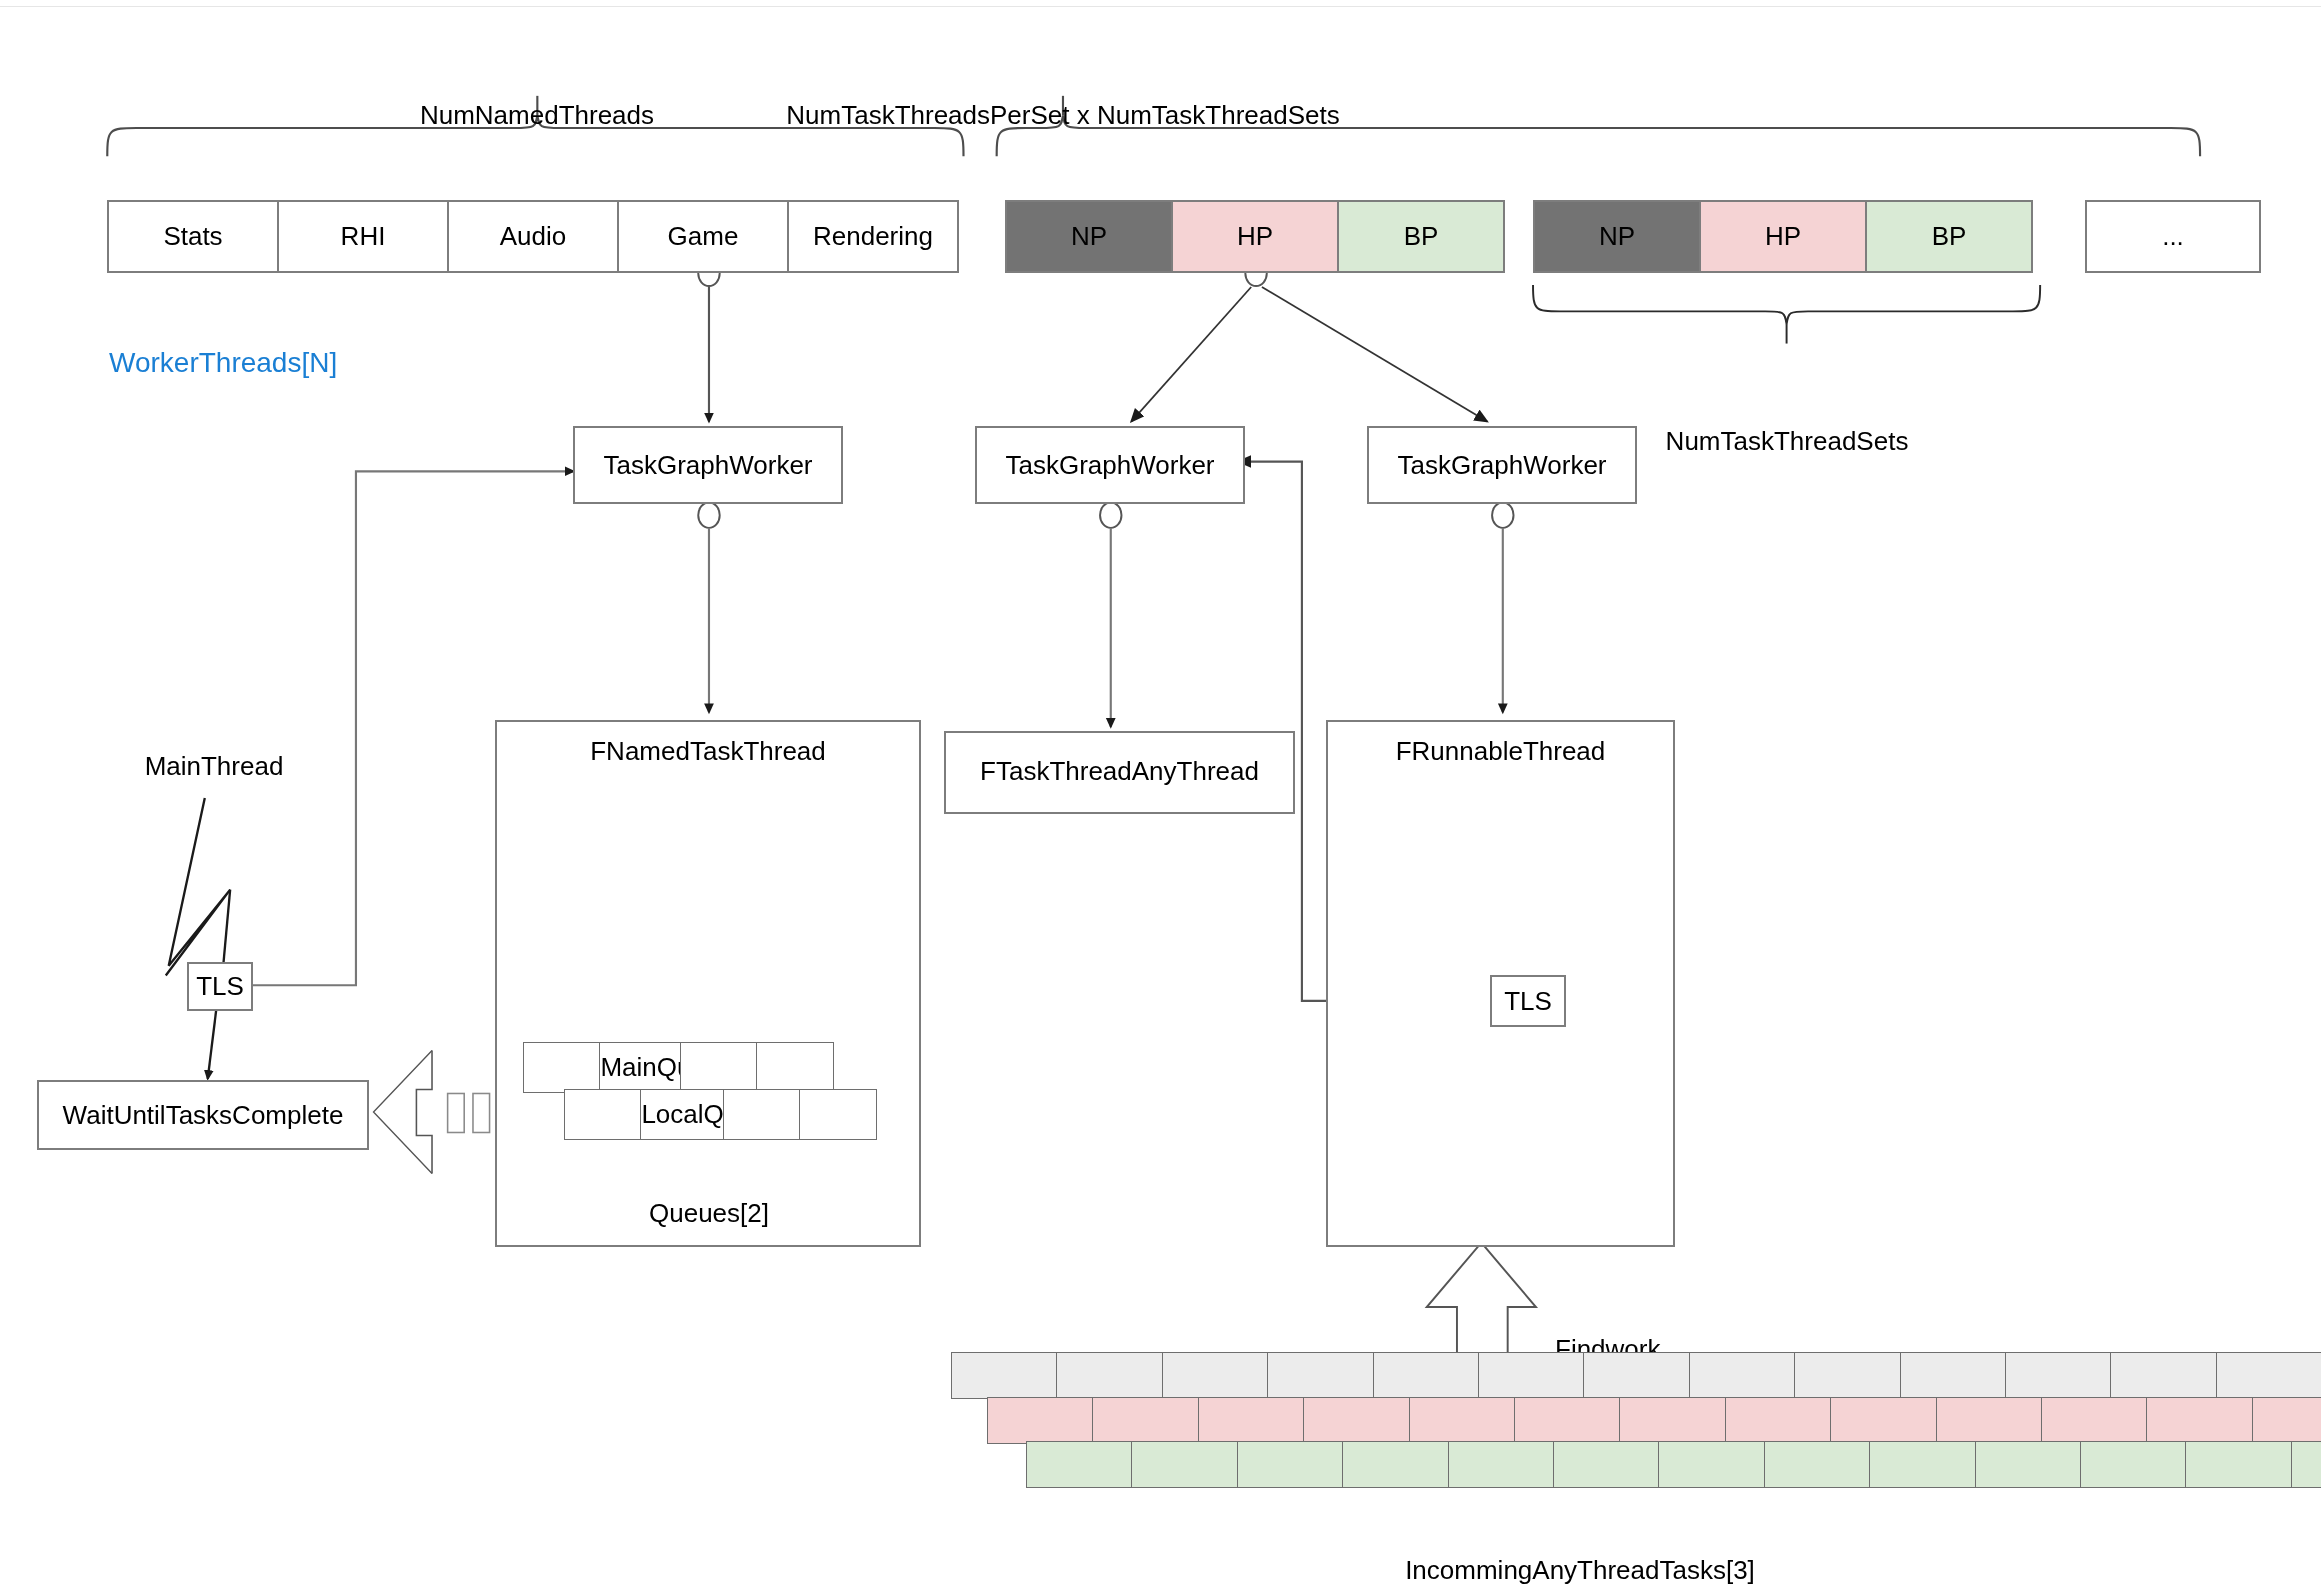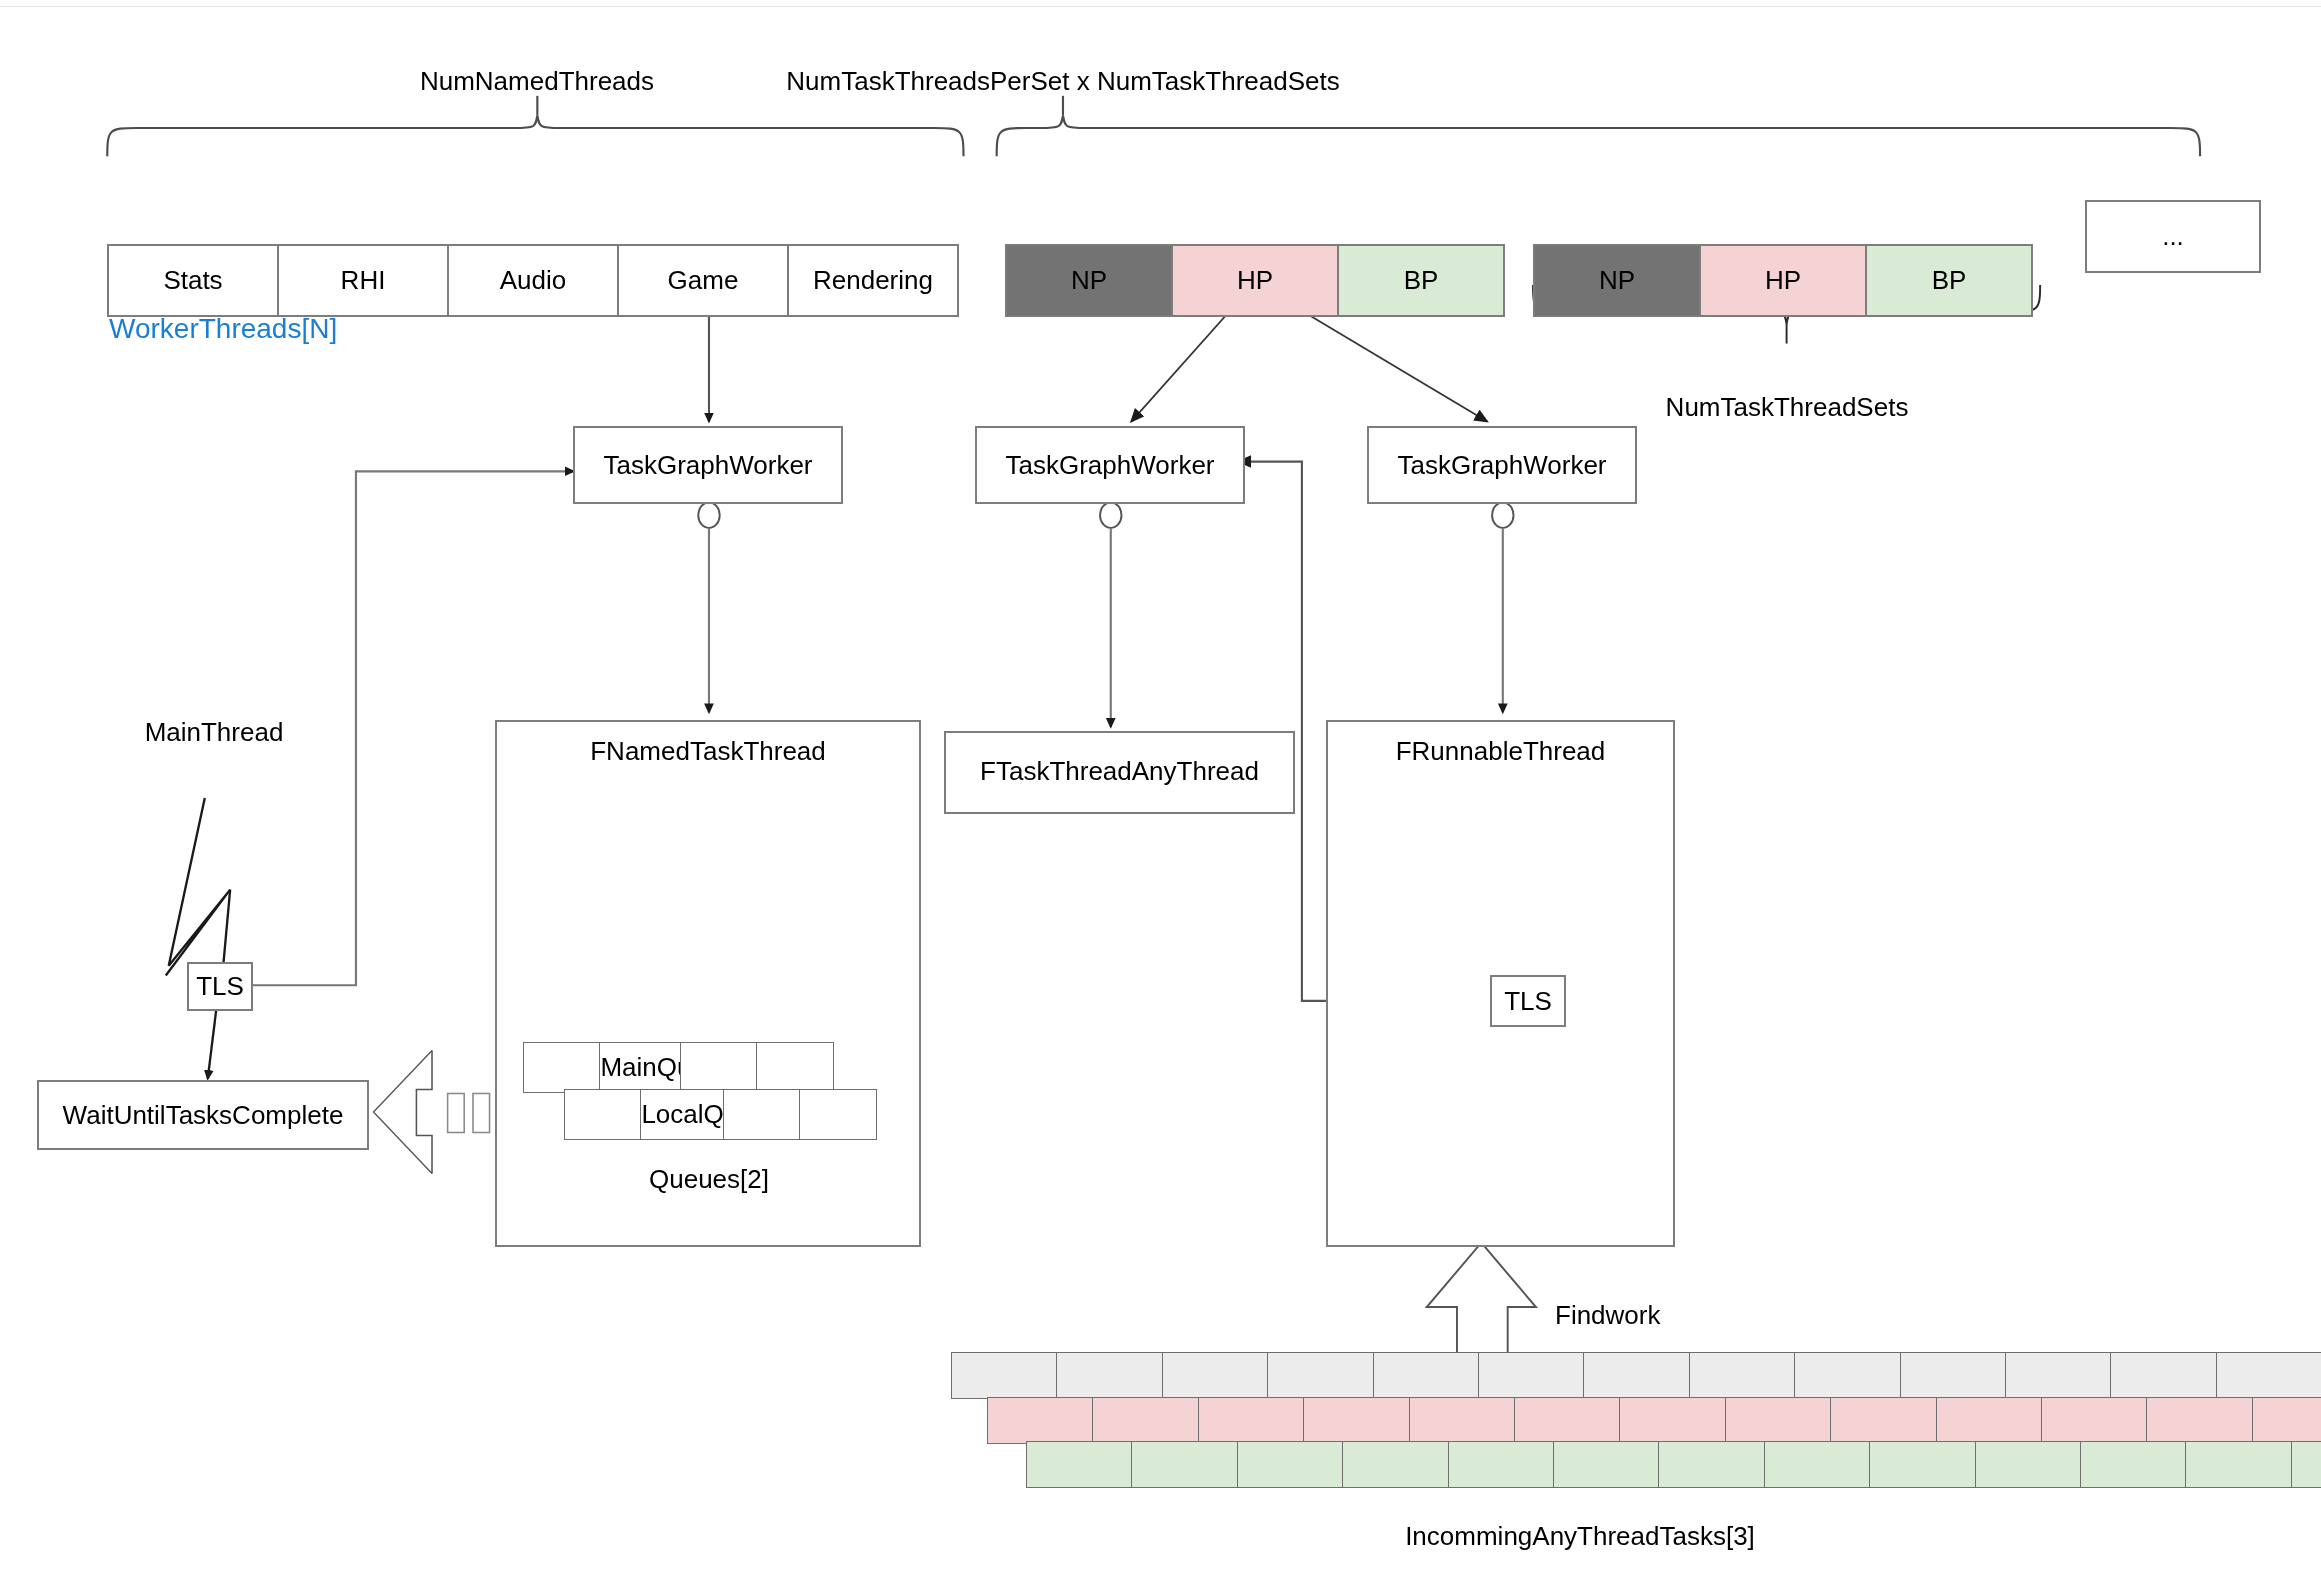--- a/index.html
+++ b/index.html
@@ -3,24 +3,24 @@
 <meta charset="utf-8">
 <style>
   html,body{margin:0;padding:0;background:#ffffff;}
   body{width:2321px;height:1596px;position:relative;overflow:hidden;
        font-family:"Liberation Sans","DejaVu Sans",sans-serif;color:#000;}
   #stage{position:absolute;left:0;top:0;width:2321px;height:1596px;}
   svg.layer{position:absolute;left:0;top:0;width:2321px;height:1596px;pointer-events:none;}
 
   .topline{position:absolute;left:0;top:5.9px;width:2321px;height:1px;background:#e6e6e6;}
 
-  .lbl{position:absolute;white-space:nowrap;font-size:26px;line-height:1;color:#000;}
+  .lbl{position:absolute;white-space:nowrap;font-size:26px;line-height:1;color:#000;margin-top:34px;}
   .lbl.c{transform:translateX(-50%);}
 
-  .cellrow{position:absolute;display:flex;margin-top:44px;}
+  .cellrow{position:absolute;display:flex;}
   .cell{box-sizing:border-box;border:2px solid #7d7d7d;margin-left:-2px;
         display:flex;align-items:center;justify-content:center;
         font-size:26px;background:#ffffff;color:#000;}
   .cell:first-child{margin-left:0;}
   .cell.np{background:#737373;}
   .cell.hp{background:#f5d3d4;}
   .cell.bp{background:#d9ead5;}
 
   .boxn{position:absolute;box-sizing:border-box;border:2px solid #7d7d7d;
         background:#fff;display:flex;align-items:center;justify-content:center;

